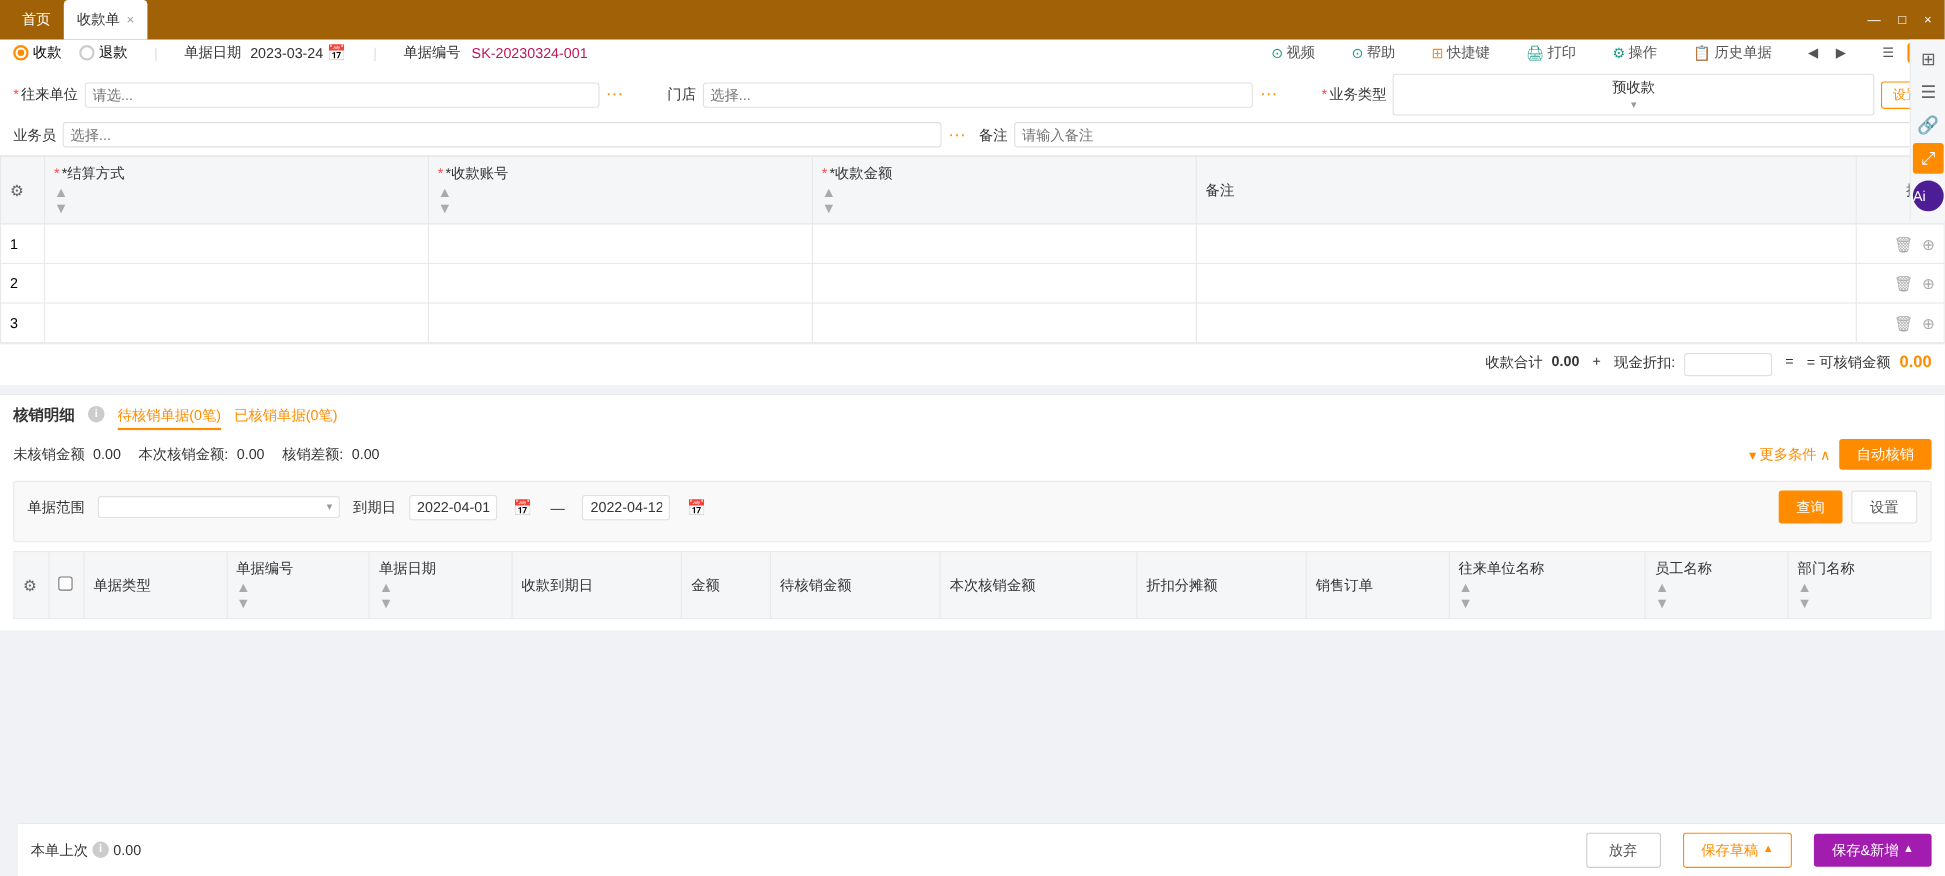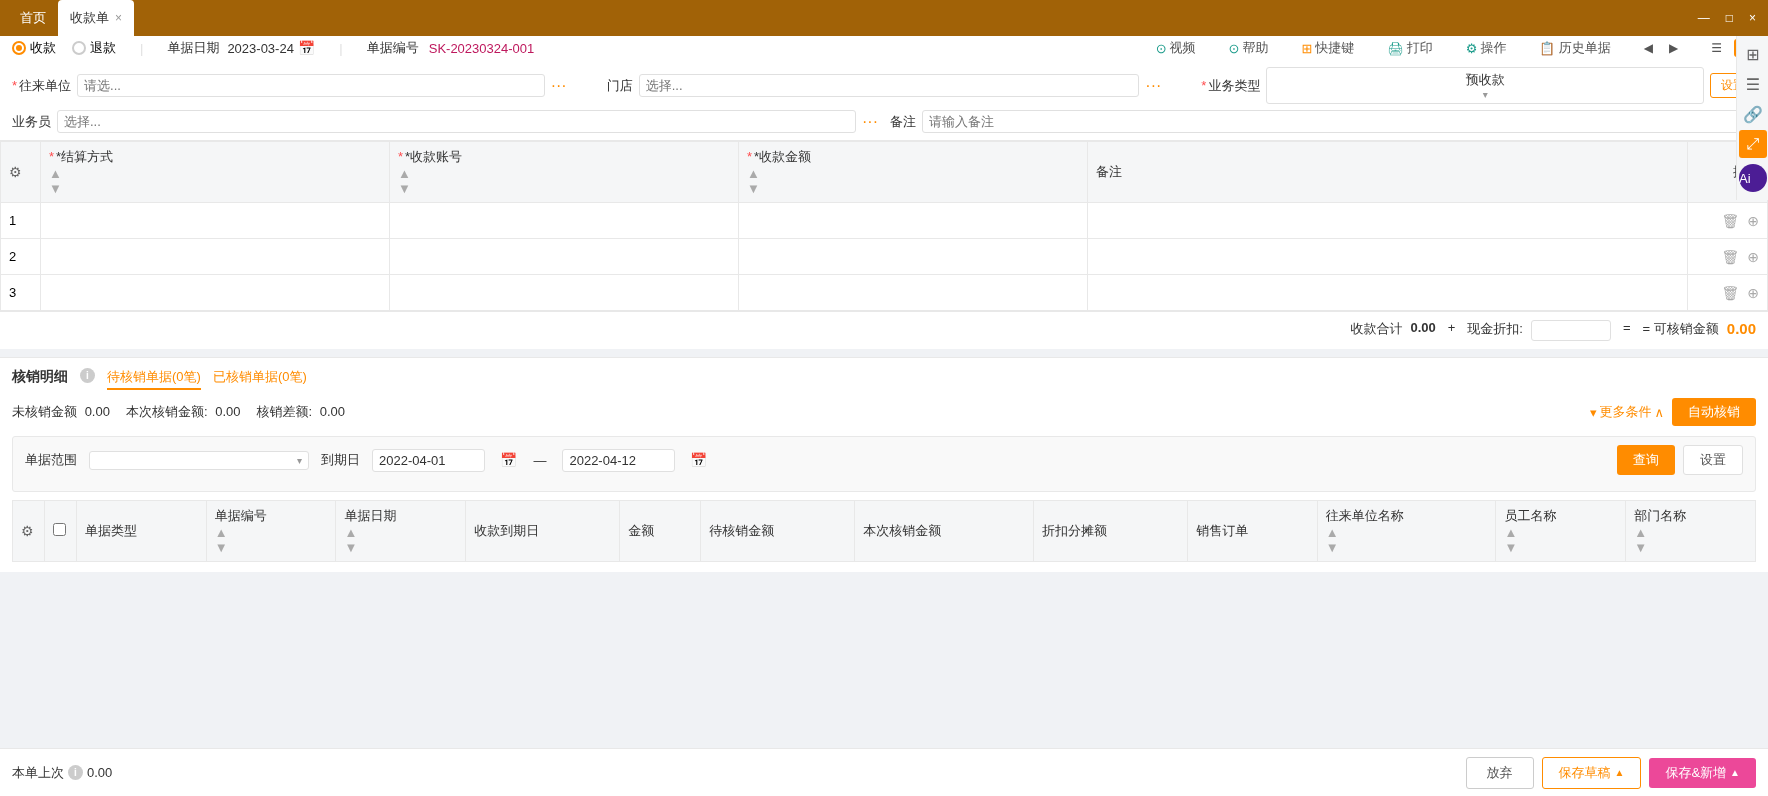--- a/index.html
+++ b/index.html
@@ -150,21 +150,21 @@
       display: flex; align-items: center; gap: 12px; margin-bottom: 8px;
     }
     .filter-label { color: #333; white-space: nowrap; }
     .filter-select {
       border: 1px solid #e0e0e0; border-radius: 3px; padding: 3px 6px;
       min-width: 200px; display: flex; align-items: center;
       justify-content: space-between; cursor: pointer; background: #fff;
     }
     .date-input {
       border: 1px solid #e0e0e0; border-radius: 3px; padding: 3px 6px;
-      width: 113px; color: #333; outline: none;
+      width: 80px; color: #333; outline: none;
     }
     .cal-icon { color: #ff8c00; cursor: pointer; font-size: 14px; margin-left: 3px; }
     .date-sep { color: #333; margin: 0 4px; }
     .more-filter-btn {
       color: #ff8c00; cursor: pointer; font-size: 12px;
       display: flex; align-items: center; gap: 3px;
     }
     .query-btn {
       background: #ff8c00; color: #fff; border: none;
       border-radius: 3px; padding: 5px 16px; cursor: pointer; font-size: 13px;
@@ -174,42 +174,42 @@
       border-radius: 3px; padding: 5px 16px; cursor: pointer; font-size: 13px;
     }
     .settings-wo-btn {
       background: #fff; border: 1px solid #e0e0e0; color: #555;
       border-radius: 3px; padding: 5px 16px; cursor: pointer; font-size: 13px;
     }
     .sort-arrows { display: flex; flex-direction: column; font-size: 8px; color: #aaa; cursor: pointer; }
 
     
     .bottom-bar {
-      position: fixed; bottom: 0; left: 0; right: 0;
+      position: fixed; bottom: 0; left: 16px; right: 0;
       display: flex; align-items: center; padding: 8px 12px;
-      background: #fff; border-top: 1px solid #e8e8e8; gap: 8px; height: 48px;
+      background: #fff; border-top: 1px solid #e8e8e8; gap: 20px; height: 48px;
     }
     .bottom-info { display: flex; align-items: center; gap: 4px; font-size: 13px; color: #333; }
     .bottom-info .info-icon2 {
       width: 15px; height: 15px; border-radius: 50%;
       background: #ccc; color: #fff; font-size: 10px;
       display: inline-flex; align-items: center; justify-content: center; font-weight: bold;
     }
     .bottom-spacer { flex: 1; }
     .discard-btn {
       background: #fff; border: 1px solid #ccc; color: #555;
       border-radius: 3px; padding: 6px 20px; cursor: pointer; font-size: 13px;
     }
     .save-draft-btn {
       background: #fff; border: 1px solid #ff8c00; color: #ff8c00;
       border-radius: 3px; padding: 6px 16px; cursor: pointer; font-size: 13px;
       display: flex; align-items: center; gap: 4px;
     }
     .save-new-btn {
-      background: #ec4899; border: none; color: #fff;
+      background: #a21caf; border: none; color: #fff;
       border-radius: 3px; padding: 6px 16px; cursor: pointer; font-size: 13px;
       display: flex; align-items: center; gap: 4px;
     }
     .btn-arrow { font-size: 10px; }
 
     
     .right-sidebar {
       position: fixed; right: 0; top: 36px; width: 32px;
       display: flex; flex-direction: column; gap: 2px;
       background: #f5f6f7; border-left: 1px solid #e8e8e8;

